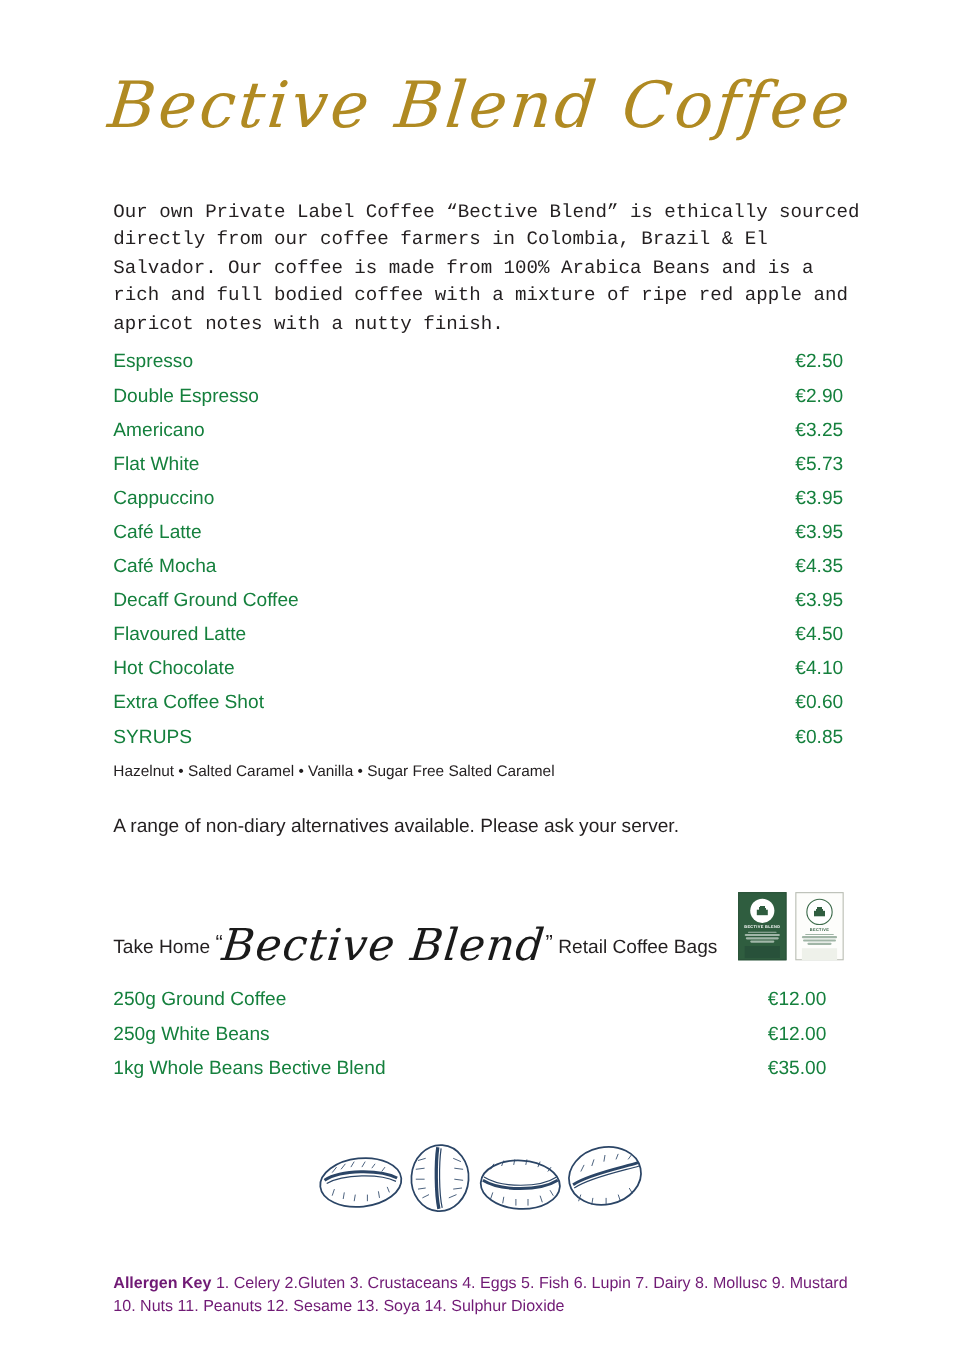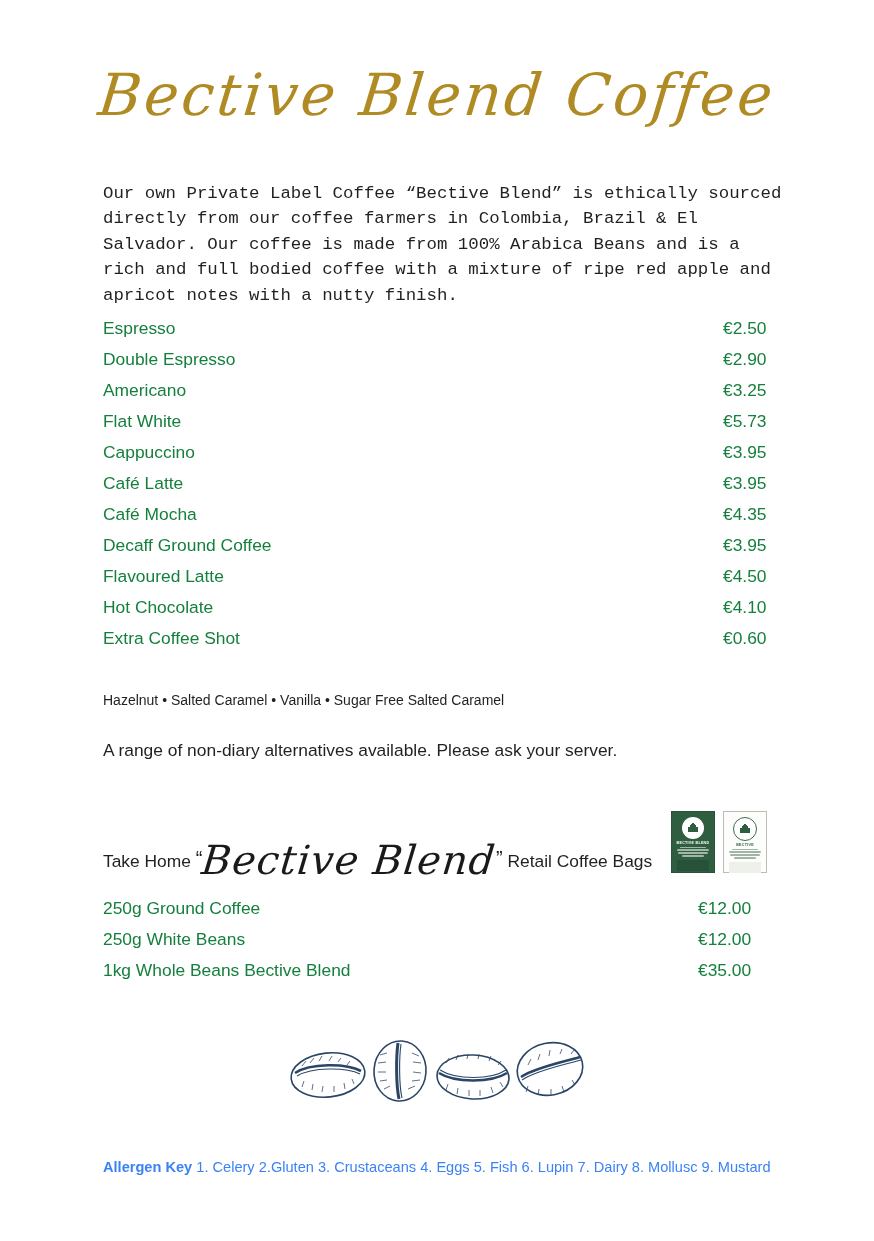--- a/index.html
+++ b/index.html
@@ -217,21 +217,21 @@
   }
 
   
   .allergens {
     position: absolute;
     top: 1157px;
     left: 0;
     width: 700px;
     font-size: 14.6px;
     line-height: 21px;
-    color: #3b82f6;
+    color: #701a75;
   }
   .allergens b { font-weight: 700; }
 </style>
 </head>
 <body>
 
 <div class="title-wrap">
   <div class="script-title">Bective Blend Coffee</div>
 </div>
 
@@ -277,20 +277,24 @@
         <span class="price">€4.50</span>
       </div>
       <div class="row">
         <span class="name">Hot Chocolate</span>
         <span class="price">€4.10</span>
       </div>
       <div class="row">
         <span class="name">Extra Coffee Shot</span>
         <span class="price">€0.60</span>
       </div>
+      <div class="row">
+        <span class="name">SYRUPS</span>
+        <span class="price">€0.85</span>
+      </div>
     </div>
 
   <div class="syrup-flavours">Hazelnut • Salted Caramel • Vanilla • Sugar Free Salted Caramel</div>
   <div class="nondairy">A range of non-diary alternatives available. Please ask your server.</div>
 
   <div class="takehome"><span>Take Home </span><span class="q">“</span><span class="script-inline">Bective Blend</span><span class="q">”</span><span> Retail Coffee Bags</span></div>
 
   <div class="retail-list">
       <div class="row">
         <span class="name">250g Ground Coffee</span>
@@ -299,21 +303,21 @@
       <div class="row">
         <span class="name">250g White Beans</span>
         <span class="price">€12.00</span>
       </div>
       <div class="row">
         <span class="name">1kg Whole Beans Bective Blend</span>
         <span class="price">€35.00</span>
       </div>
     </div>
 
-  <div class="allergens"><b>Allergen Key</b><span> 1. Celery 2.Gluten 3. Crustaceans 4. Eggs 5. Fish 6. Lupin 7. Dairy 8. Mollusc 9. Mustard</span><br></div>
+  <div class="allergens"><b>Allergen Key</b><span> 1. Celery 2.Gluten 3. Crustaceans 4. Eggs 5. Fish 6. Lupin 7. Dairy 8. Mollusc 9. Mustard</span><br><span>10. Nuts 11. Peanuts 12. Sesame 13. Soya 14. Sulphur Dioxide</span></div>
 
 </div>
 
 <div class="bags">
   <div class="bag green">
     <span class="crest"></span>
     <span class="bag-title">BECTIVE BLEND</span>
     <span class="bar" style="width:26px"></span>
     <span class="bar" style="width:32px"></span>
     <span class="bar" style="width:30px"></span>

